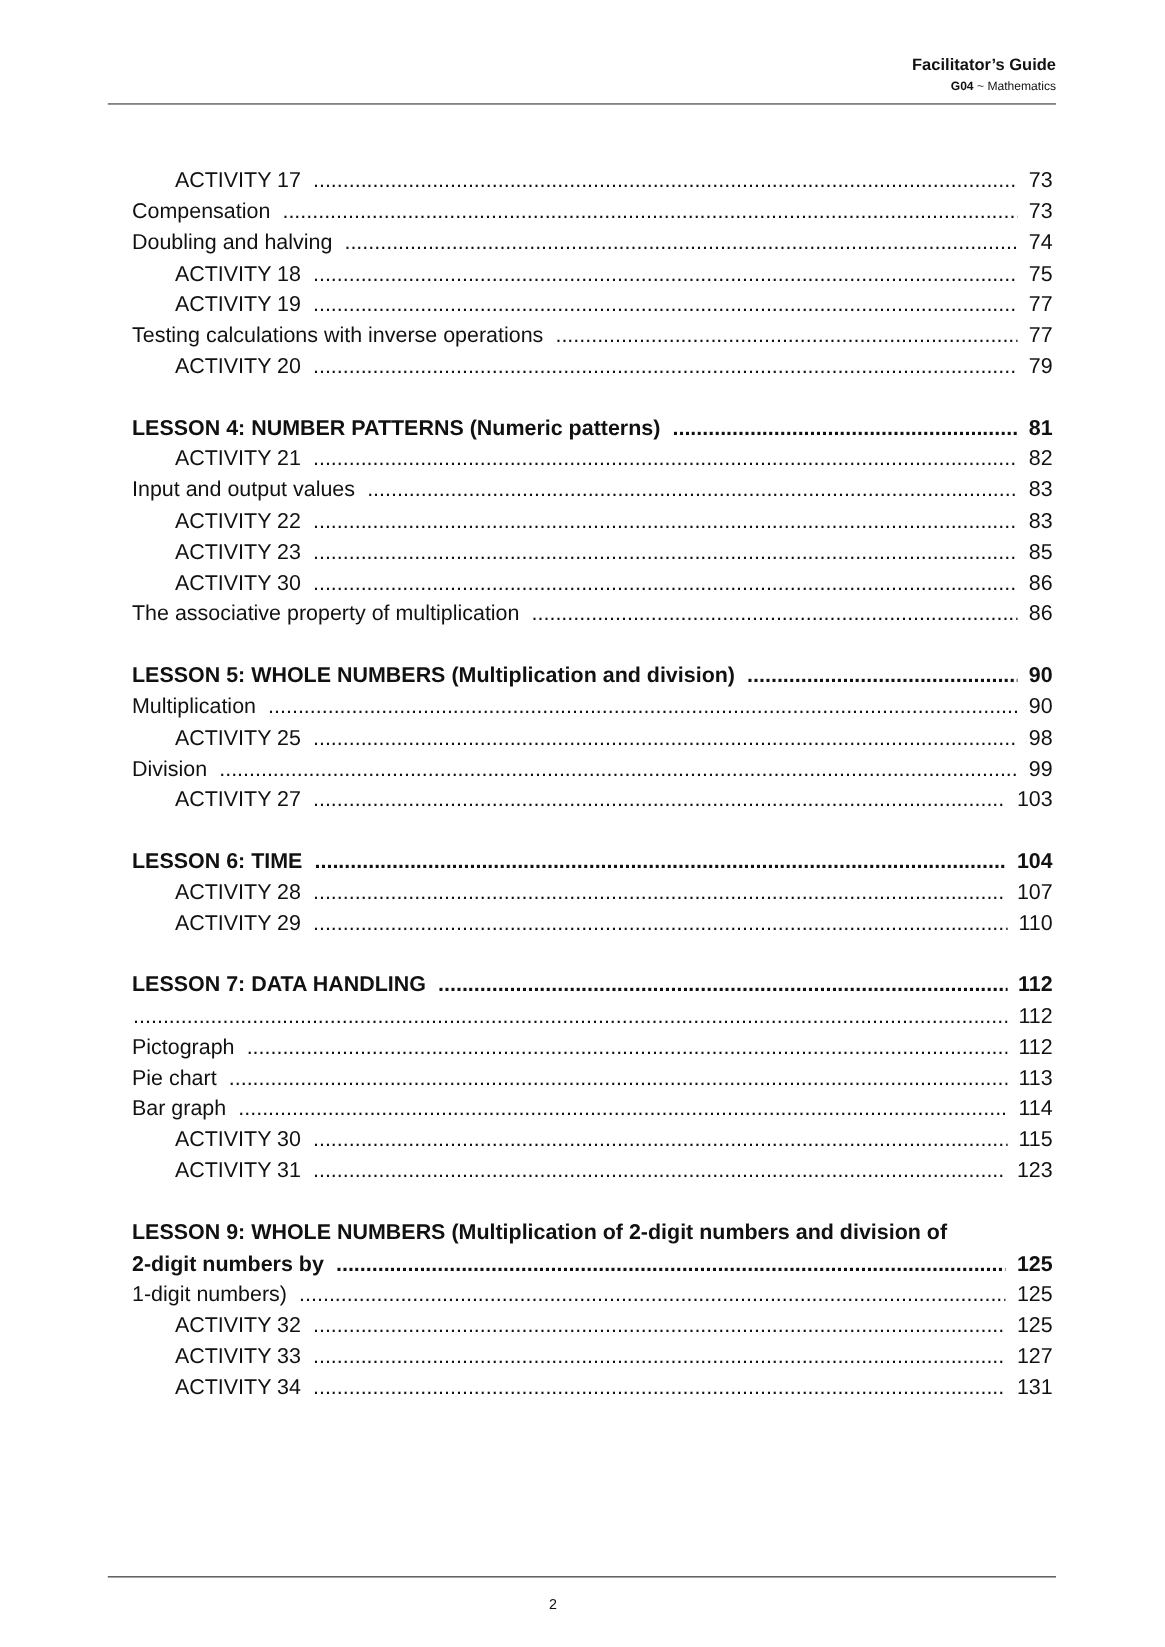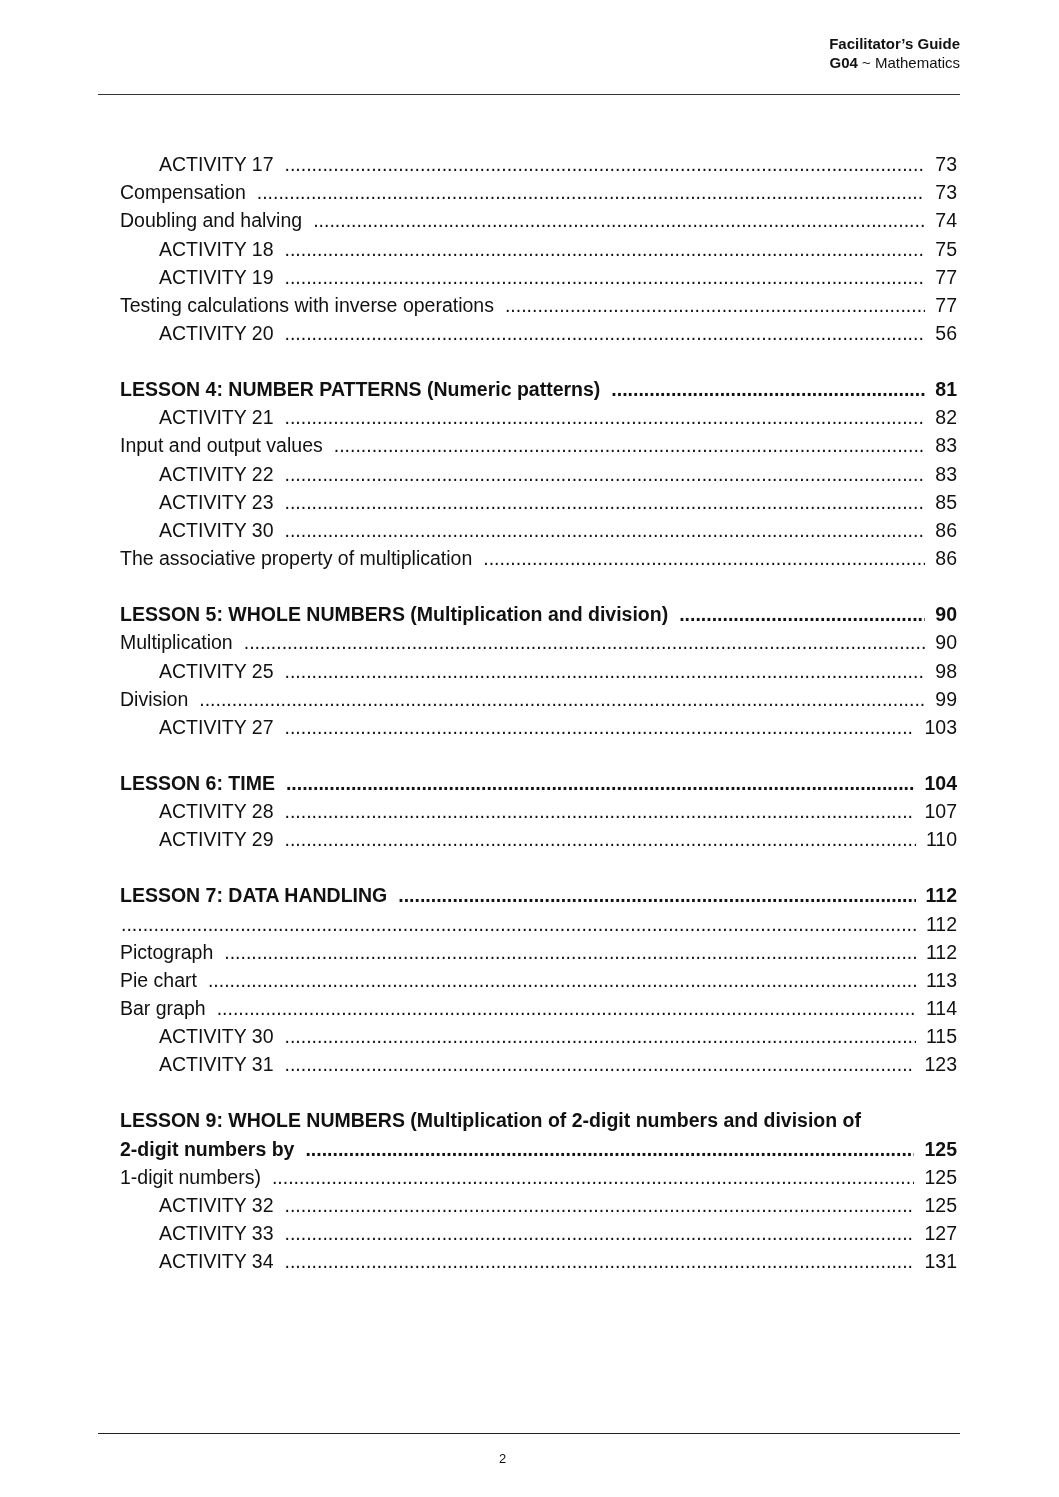--- a/index.html
+++ b/index.html
@@ -1,20 +1,20 @@
 <!DOCTYPE html>
 <html><head>
 <meta charset="utf-8">
 <style>
   html, body { margin:0; padding:0; background:#ffffff; }
   body { width:1059px; height:1497px; position:relative; overflow:hidden;
          font-family:"Liberation Sans", sans-serif; color:#111; }
-  .header { position:absolute; left:98px; top:34px; width:862px; text-align:right; }
+  .header { position:absolute; left:98px; top:50px; width:862px; text-align:right; }
   .header .l1 { font-size:15px; font-weight:bold; line-height:20px; }
-  .header .l2 { font-size:15px; line-height:18px; }
+  .header .l2 { font-size:11px; line-height:18px; }
   .header .l2 b { font-weight:bold; }
   .header-rule { position:absolute; left:98px; top:94px; width:862px; height:1px; background:#333; }
   .toc { position:absolute; left:120px; top:150px; width:837px; }
   .row { display:flex; align-items:baseline; height:28.2px; font-size:19.5px; line-height:28px; white-space:nowrap; overflow:hidden;gap:10px; }
   .row.ind { padding-left:39px; }
   .row.bold { font-weight:bold; }
   .row.gap { margin-top:27.8px; }
   .row .title { flex:0 0 auto; }
   .row .dots { flex:1 1 auto; overflow:hidden; letter-spacing:0px; padding:0 1px; }
   .row .dots::before { content:"........................................................................................................................................................................................................................................................"; }
@@ -60,21 +60,21 @@
       <span class="pg">77</span>
     </div>
   <div class="row">
       <span class="title">Testing calculations with inverse operations</span>
       <span class="dots"></span>
       <span class="pg">77</span>
     </div>
   <div class="row ind">
       <span class="title">ACTIVITY 20</span>
       <span class="dots"></span>
-      <span class="pg">56</span>
+      <span class="pg">79</span>
     </div>
 
   <div class="row bold gap">
       <span class="title">LESSON 4: NUMBER PATTERNS  (Numeric patterns)</span>
       <span class="dots"></span>
       <span class="pg">81</span>
     </div>
   <div class="row ind">
       <span class="title">ACTIVITY 21</span>
       <span class="dots"></span>

